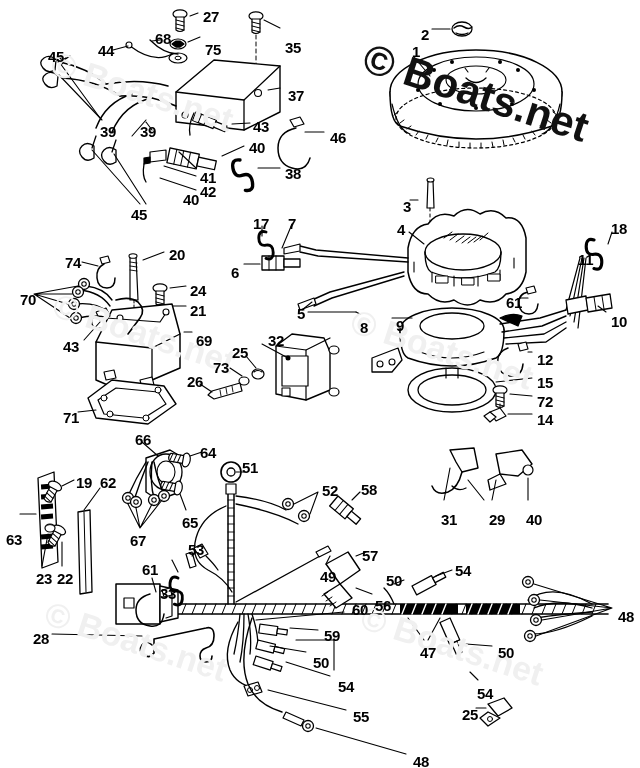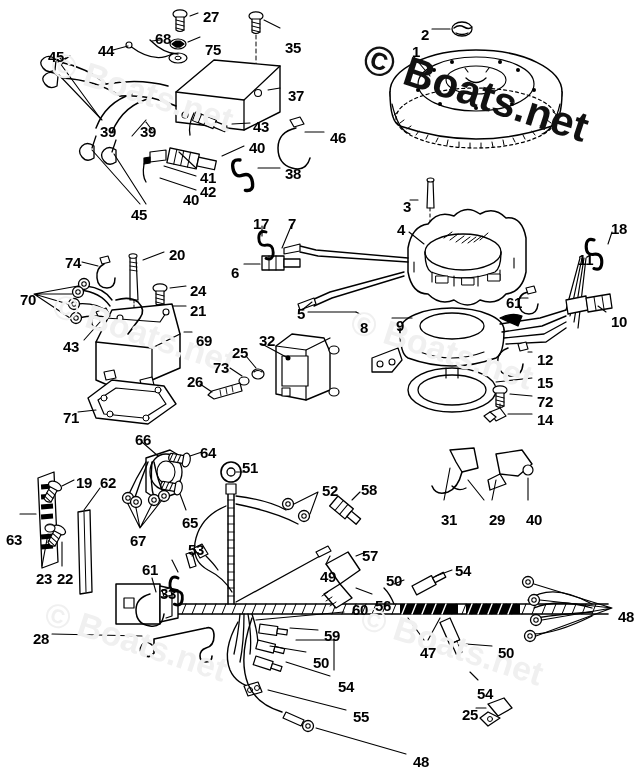--- a/index.html
+++ b/index.html
@@ -621,21 +621,21 @@
       <div class="lbl" style="left: 190px; top: 283px;">24</div>
       <div class="lbl" style="left: 506px; top: 295px;">61</div>
       <div class="lbl" style="left: 20px; top: 292px;">70</div>
       <div class="lbl" style="left: 190px; top: 303px;">21</div>
       <div class="lbl" style="left: 297px; top: 306px;">5</div>
       <div class="lbl" style="left: 611px; top: 314px;">10</div>
       <div class="lbl" style="left: 360px; top: 320px;">8</div>
       <div class="lbl" style="left: 63px; top: 339px;">43</div>
       <div class="lbl" style="left: 396px; top: 318px;">9</div>
       <div class="lbl" style="left: 196px; top: 333px;">69</div>
-      <div class="lbl" style="left: 259px; top: 333px; text-align: right;">32</div>
+      <div class="lbl" style="left: 268px; top: 333px; text-align: right;">32</div>
       <div class="lbl" style="left: 232px; top: 345px;">25</div>
       <div class="lbl" style="left: 213px; top: 360px;">73</div>
       <div class="lbl" style="left: 537px; top: 352px;">12</div>
       <div class="lbl" style="left: 187px; top: 374px;">26</div>
       <div class="lbl" style="left: 537px; top: 375px;">15</div>
       <div class="lbl" style="left: 537px; top: 394px;">72</div>
       <div class="lbl" style="left: 63px; top: 410px;">71</div>
       <div class="lbl" style="left: 537px; top: 412px;">14</div>
       <div class="lbl" style="left: 135px; top: 432px;">66</div>
       <div class="lbl" style="left: 200px; top: 445px;">64</div>

